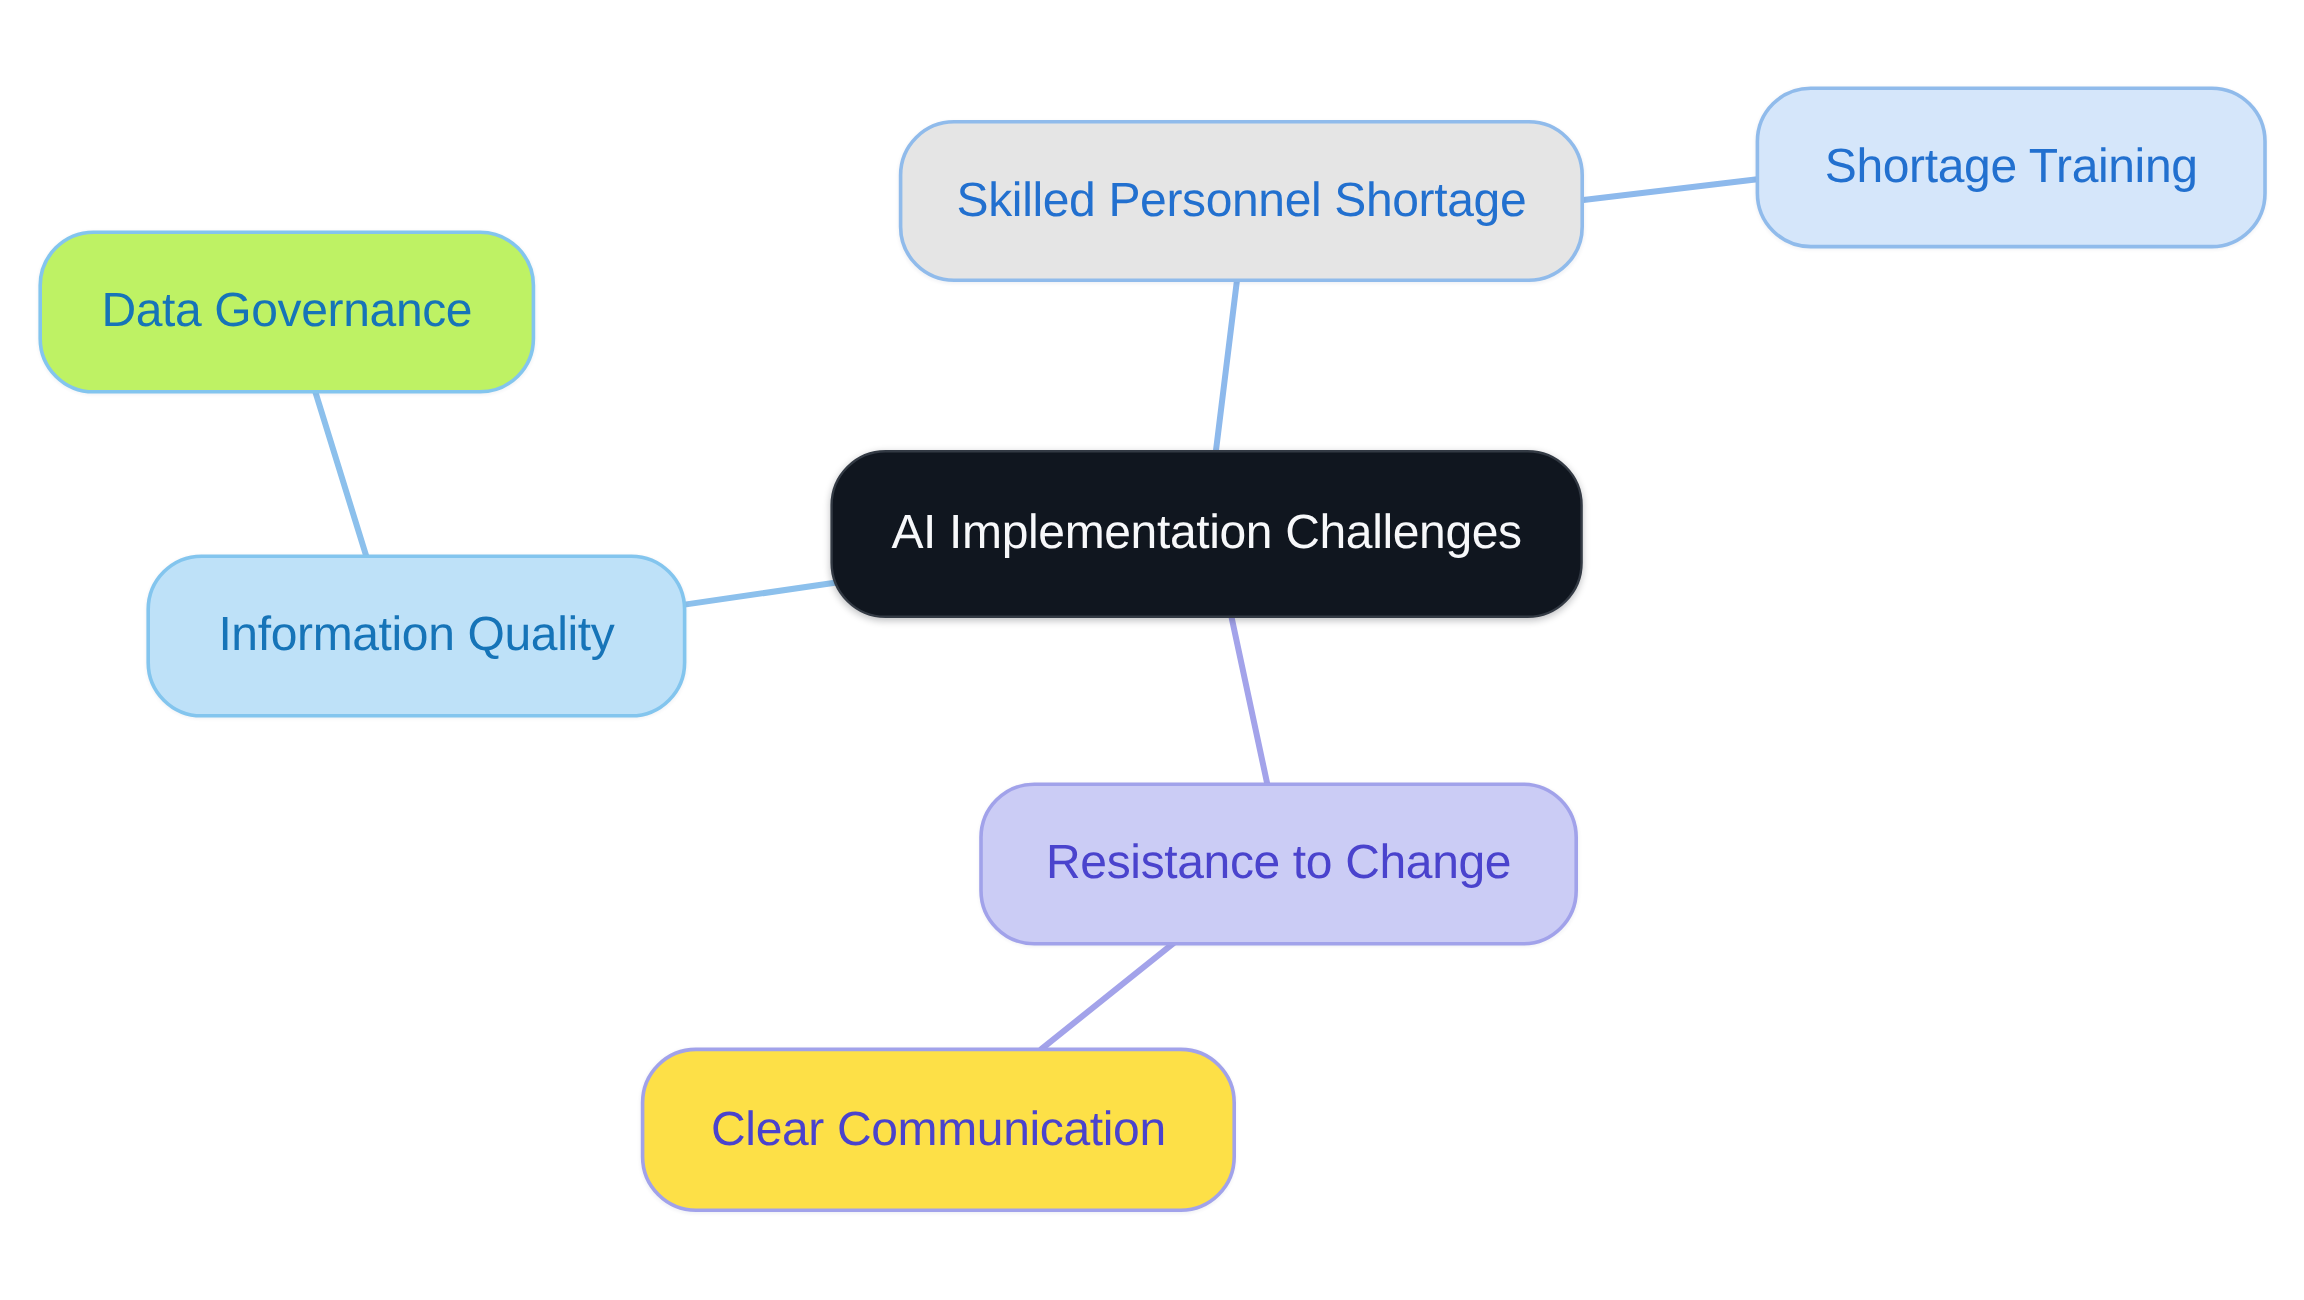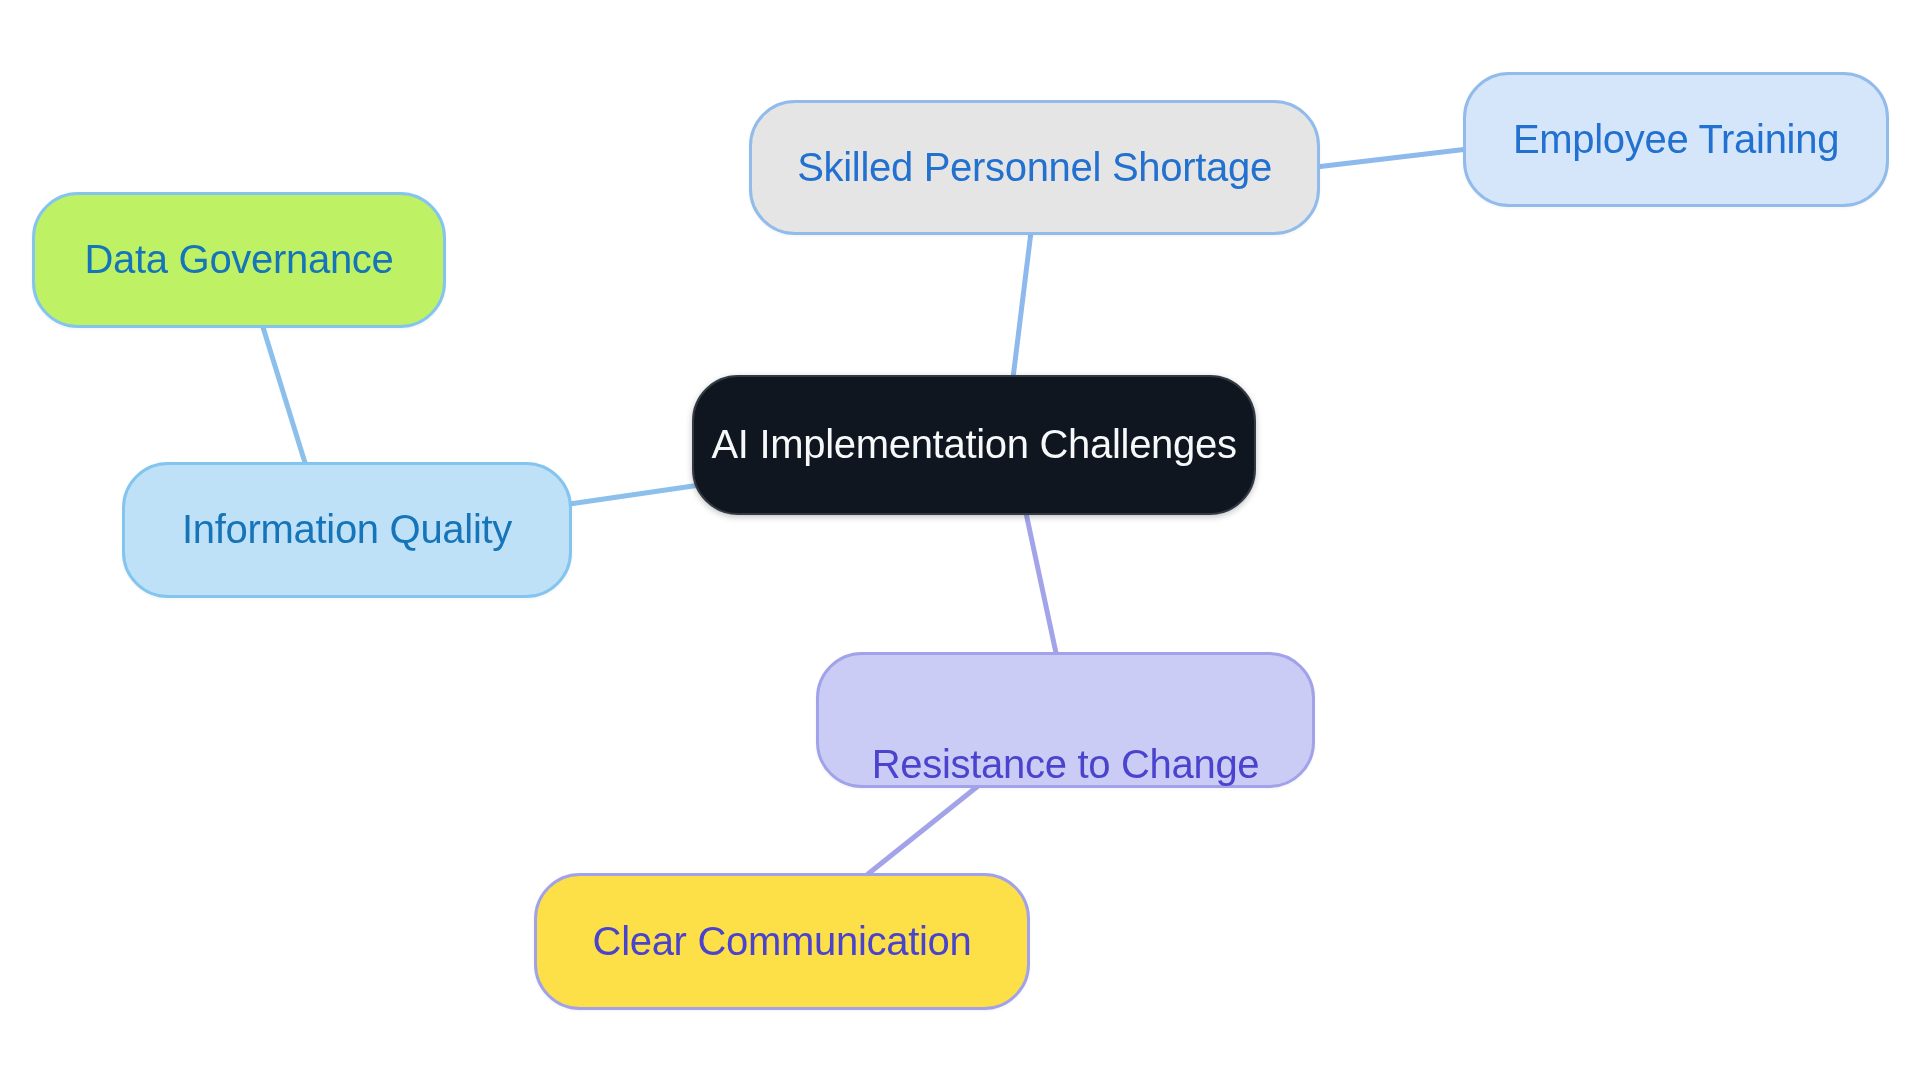--- a/index.html
+++ b/index.html
@@ -57,35 +57,35 @@
 <div class="stage" style="width: 1920px; height: 1083px; background: rgb(255, 255, 255);">
   <svg class="edge-layer" xmlns="http://www.w3.org/2000/svg" viewBox="0 0 1920 1083">
       <line x1="1013" y1="378" x2="1031" y2="232" stroke="#8db9ec" stroke-width="5" stroke-linecap="round"></line>
       <line x1="1316" y1="167" x2="1468" y2="149" stroke="#8db9ec" stroke-width="5" stroke-linecap="round"></line>
       <line x1="306" y1="466" x2="262" y2="324" stroke="#8cc0ec" stroke-width="5" stroke-linecap="round"></line>
       <line x1="700" y1="485" x2="549" y2="507" stroke="#8cc0ec" stroke-width="5" stroke-linecap="round"></line>
       <line x1="1026" y1="513" x2="1056" y2="653" stroke="#a3a3ea" stroke-width="5" stroke-linecap="round"></line>
       <line x1="978" y1="786" x2="868" y2="874" stroke="#a3a3ea" stroke-width="5" stroke-linecap="round"></line>
     </svg>
   <div>
-      <div class="node root" style="left: 692px; top: 375px; width: 564px; height: 140px; background: rgb(16, 22, 31); border-color: rgb(51, 58, 68); color: rgb(247, 248, 250);">
+      <div class="node root" style="left: 692px; top: 375px; width: 627px; height: 140px; background: rgb(16, 22, 31); border-color: rgb(51, 58, 68); color: rgb(247, 248, 250);">
         <span class="label">AI Implementation Challenges</span>
       </div>
       <div class="node" style="left: 749px; top: 100px; width: 571px; height: 135px; background: #e5e5e5; border-color: rgb(144, 187, 235); color: rgb(34, 112, 207);">
         <span class="label">Skilled Personnel Shortage</span>
       </div>
       <div class="node" style="left: 1463px; top: 72px; width: 426px; height: 135px; background: rgb(213, 230, 250); border-color: rgb(144, 187, 235); color: rgb(34, 112, 207);">
-        <span class="label">Employee Training</span>
+        <span class="label">Shortage Training</span>
       </div>
       <div class="node" style="left: 32px; top: 192px; width: 414px; height: 136px; background: #bef264; border-color: rgb(131, 197, 238); color: rgb(22, 116, 184);">
         <span class="label">Data Governance</span>
       </div>
       <div class="node" style="left: 102px; top: 462px; width: 450px; height: 136px; background: rgb(190, 225, 248); border-color: rgb(131, 197, 238); color: rgb(22, 116, 184); margin-left: 20px;">
         <span class="label">Information Quality</span>
       </div>
-      <div class="node" style="left: 816px; top: 652px; width: 499px; height: 136px; background: rgb(203, 204, 245); border-color: rgb(161, 162, 234); color: rgb(74, 67, 205); align-items: flex-end;">
+      <div class="node" style="left: 816px; top: 652px; width: 499px; height: 136px; background: rgb(203, 204, 245); border-color: rgb(161, 162, 234); color: rgb(74, 67, 205);">
         <span class="label">Resistance to Change</span>
       </div>
       <div class="node" style="left: 534px; top: 873px; width: 496px; height: 137px; background: #fde047; border-color: rgb(161, 162, 234); color: rgb(74, 67, 205);">
         <span class="label">Clear Communication</span>
       </div>
     </div>
 </div>
 
 </body></html>

